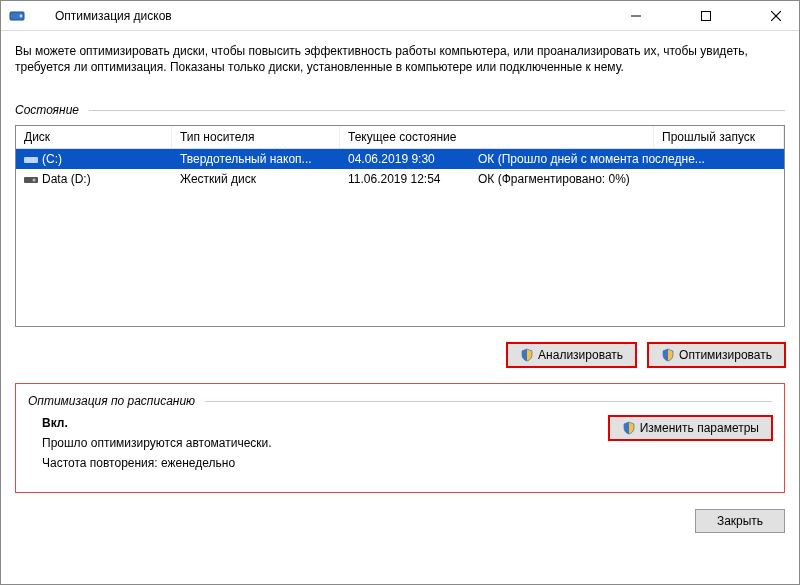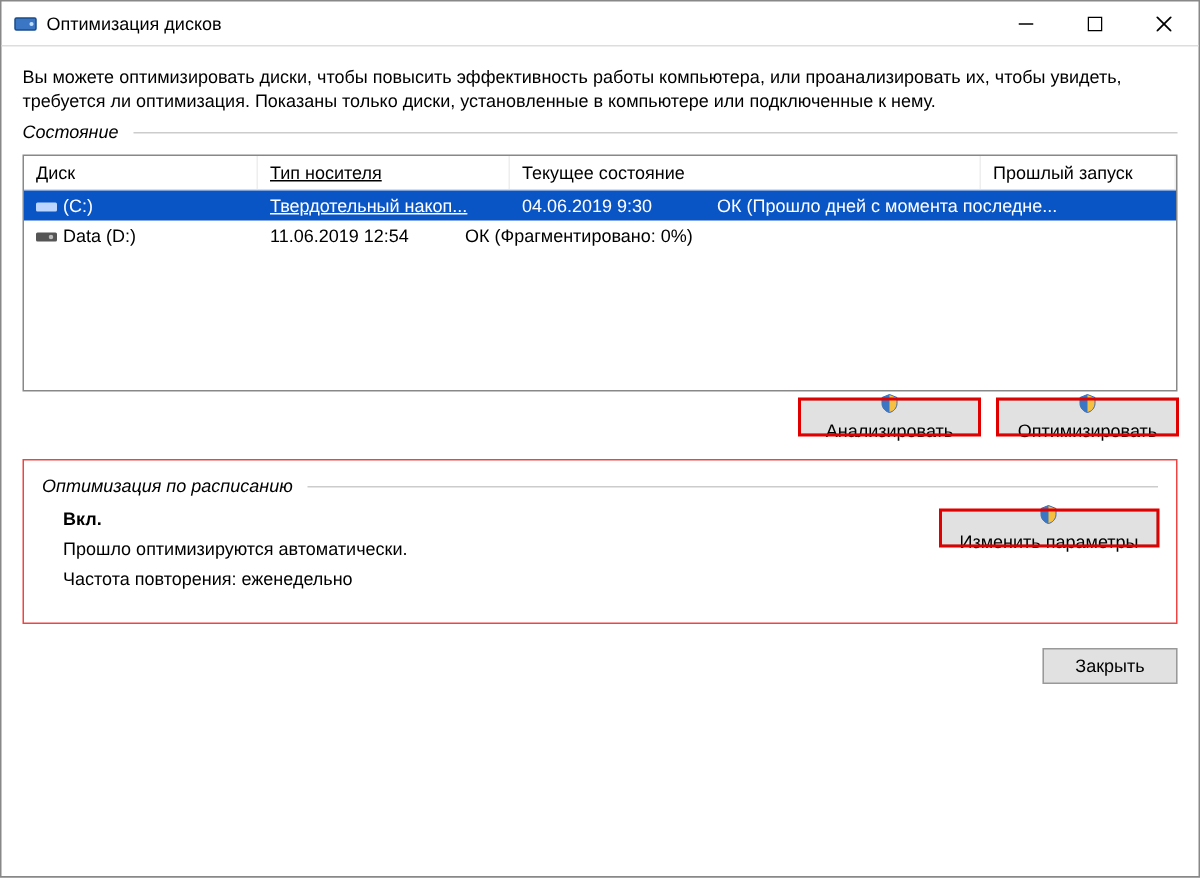--- a/index.html
+++ b/index.html
@@ -1,35 +1,35 @@
 <!DOCTYPE html>
 <html><head>
 <meta charset="utf-8">
 <style>
 * { box-sizing: border-box; margin: 0; padding: 0; font-family: "Segoe UI", Tahoma, sans-serif; font-size: 12px; }
 body { background: #003a6b; width: 800px; height: 585px; overflow: hidden; }
 .window { background: #fff; width: 800px; height: 585px; display: flex; flex-direction: column; border: 1px solid #888; }
-.titlebar { display: flex; align-items: center; height: 30px; padding: 0 0 0 8px; border-bottom: 1px solid #ddd; }
+.titlebar { display: flex; align-items: center; height: 30px; padding: 0 0 0 8px; border-bottom: 1px solid #ddd; gap: 24px; }
 .titlebar .icon { width: 16px; height: 16px; margin-right: 6px; }
 .titlebar .title { flex: 1; font-size: 12px; }
 .winbtn { width: 46px; height: 30px; display: flex; align-items: center; justify-content: center; cursor: pointer; }
 .content { padding: 12px 14px 10px 14px; flex: 1; display: flex; flex-direction: column; }
-.desc { font-size: 12px; line-height: 1.35; margin-bottom: 6px; }
+.desc { font-size: 12px; line-height: 1.35; margin-bottom: 28px; }
 .group-label-row { display: flex; align-items: center; margin-bottom: 8px; font-style: italic; }
 .group-label { font-size: 12px; margin-right: 10px; }
 .group-line { flex: 1; height: 1px; background: #ccc; }
-.listview { border: 1px solid #888; height: 158px; background: #fff; margin-bottom: 5px; }
+.listview { border: 1px solid #888; height: 202px; background: #fff; margin-bottom: 16px; }
 .lv-header { display: flex; background: #fff; border-bottom: 1px solid #ddd; }
 .lv-col { padding: 4px 8px; font-size: 12px; border-right: 1px solid #eee; }
 .lv-row { display: flex; height: 20px; align-items: center; }
 .lv-row.selected { background: #0a55c6; color: #fff; }
 .lv-cell { padding: 2px 8px; font-size: 12px; overflow: hidden; text-overflow: ellipsis; white-space: nowrap; display: flex; align-items: center; gap: 4px; }
-.c1 { width: 156px; } .c2 { width: 168px; text-decoration: underline; } .c3 { width: 130px; } .c4 { flex: 1; }
+.c1 { width: 156px; } .c2 { width: 168px; } .c3 { width: 130px; } .c4 { flex: 1; }
 .action-row { display: flex; justify-content: flex-end; gap: 12px; margin-bottom: 16px; }
-.btn { border: 1px solid #999; background: #e1e1e1; padding: 4px 12px; font-size: 12px; cursor: pointer; display: inline-flex; align-items: center; gap: 4px; min-width: 120px; justify-content: center; height: 24px; flex-direction: column; }
+.btn { border: 1px solid #999; background: #e1e1e1; padding: 4px 12px; font-size: 12px; cursor: pointer; display: inline-flex; align-items: center; gap: 4px; min-width: 120px; justify-content: center; height: 24px; }
 .btn-hi { outline: 2px solid #e00000; outline-offset: -1px; }
 .sched-box { border: 1px solid #ef4444; padding: 10px 12px 16px 12px; margin-bottom: 12px; }
 .sched-body { display: flex; }
 .sched-left { flex: 1; padding-left: 14px; }
 .sched-left p { margin-bottom: 6px; }
 .sched-right { }
 .footer { display: flex; justify-content: flex-end; padding: 4px 0 0 0; }
 .disk-icon { width: 14px; height: 10px; display: inline-block; }
 .shield { width: 14px; height: 14px; display: inline-block; }
 </style>
@@ -93,20 +93,21 @@
             <div class="lv-cell c4">ОК (Прошло дней с момента последне...</div>
           </div>
           <div class="lv-row">
             <div class="lv-cell c1">
               <span class="disk-icon"><svg width="14" height="10">
                   <rect x="0" y="2" width="14" height="6" rx="1" fill="#555"></rect>
                   <circle cx="10" cy="5" r="1.5" fill="#bbb"></circle>
                 </svg></span>
               <span>Data (D:)</span>
             </div>
+            <div class="lv-cell c2">Жесткий диск</div>
             <div class="lv-cell c3">11.06.2019 12:54</div>
             <div class="lv-cell c4">ОК (Фрагментировано: 0%)</div>
           </div>
         </div>
     </div>
 
     <div class="action-row">
       <button class="btn btn-hi">
         <span class="shield">
           <svg viewBox="0 0 14 14">

